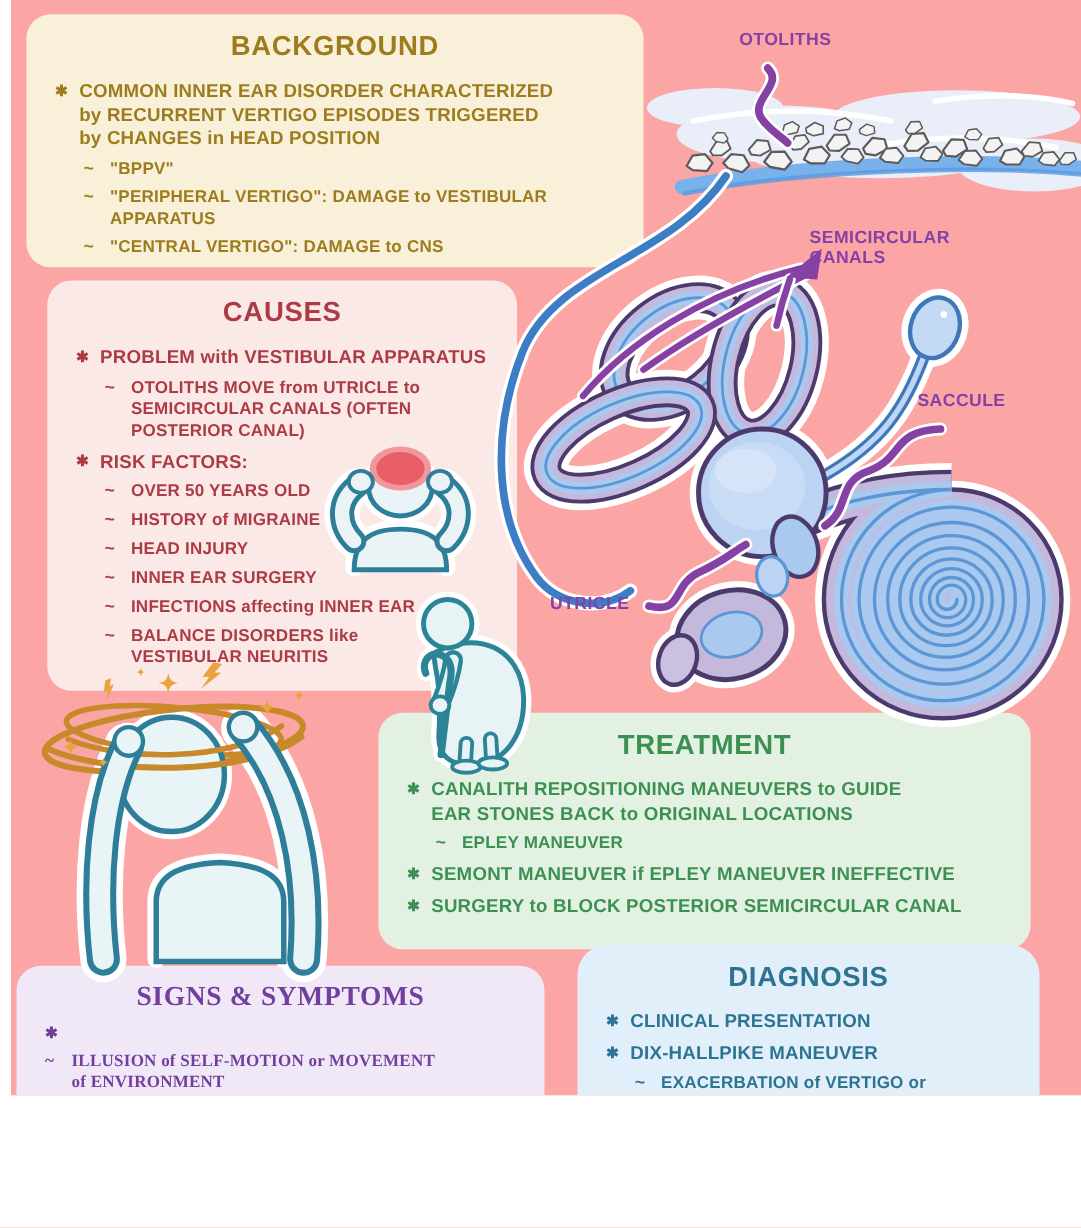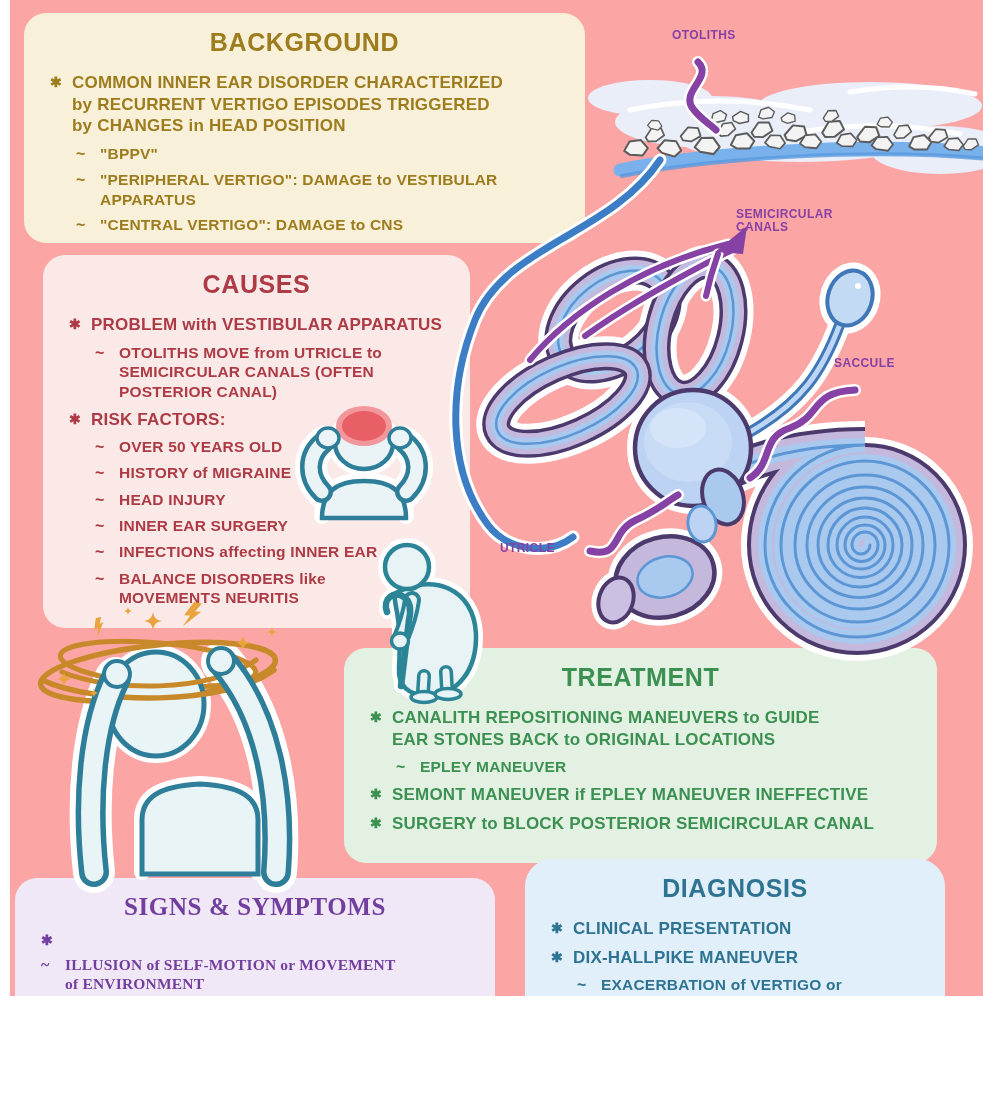--- a/index.html
+++ b/index.html
@@ -16,21 +16,21 @@
 
   #p-background{left:14px;top:13px;width:561px;height:230px;background:#f9f0da;color:#9d7c1e;}
   #p-causes{left:33px;top:255px;width:427px;height:373px;background:#fbe9e7;color:#ad3b46;}
   #p-treatment{left:334px;top:648px;width:593px;height:215px;background:#e3f1e2;color:#3c9152;}
   #p-signs{left:5px;top:878px;width:480px;height:194px;background:#f0e7f7;color:#733f9e;font-family:Liberation Serif, serif;}
   #p-signs .items{padding-top:4px;}
   #p-signs .item{margin:5px 0;}
   #p-diagnosis{left:515px;top:859px;width:420px;height:164px;background:#e1effa;color:#2e7492;border-radius:27px;}
 
   .art{position:absolute;left:0;top:0;pointer-events:none;}
-  .anat-label{position:absolute;color:#8641a4;font-weight:bold;font-size:12px;letter-spacing:.4px;z-index:5;}
+  .anat-label{position:absolute;color:#8641a4;font-weight:bold;font-size:16px;letter-spacing:.4px;z-index:5;}
   #lbl-otoliths{left:662px;top:28px;width:130px;}
   #lbl-semicanals{left:726px;top:208px;width:160px;text-align:left;line-height:1.1;}
   #lbl-saccule{left:824px;top:356px;width:110px;}
   #lbl-utricle{left:490px;top:541px;width:100px;}
   .logo-wrap{position:absolute;left:824px;top:1012px;width:160px;height:64px;z-index:6;}
 </style>
 </head>
 <body>
 
 <div class="page">
@@ -105,21 +105,21 @@
         </div>
 
         <div class="item sub">
           <span class="bullet">~</span>
           <span class="txt">INFECTIONS affecting INNER EAR</span>
         </div>
 
         <div class="item sub">
           <span class="bullet">~</span>
           <span class="txt">BALANCE DISORDERS like
-MOVEMENTS NEURITIS</span>
+VESTIBULAR NEURITIS</span>
         </div>
       </div>
   </section>
 
   <section class="panel" id="p-treatment">
     <h2 class="panel-title">TREATMENT</h2>
     <div class="items">
 
         <div class="item">
           <span class="bullet">✱</span>

